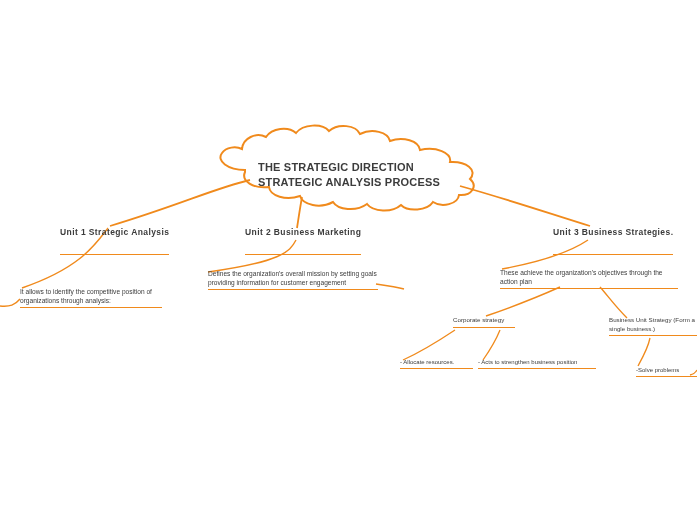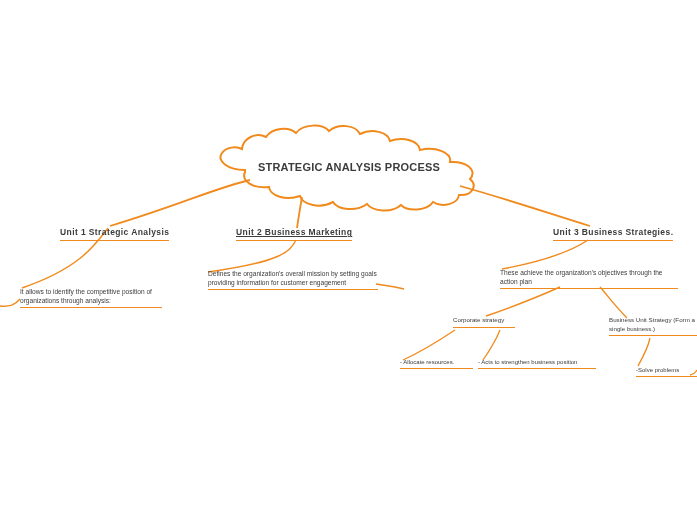--- a/index.html
+++ b/index.html
@@ -38,21 +38,21 @@
     line-height: 15px;
     letter-spacing: 0.2px;
     text-align: left;
   }
   .level1 {
     color: #3c3c3c;
     font-size: 8.5px;
     font-weight: bold;
     letter-spacing: 0.4px;
     border-bottom: 1.6px solid #f08a1c;
-    padding-bottom: 3px;
+    padding-bottom: 17px;
     white-space: nowrap;
   }
   .level2 {
     color: #3c3c3c;
     font-size: 6.6px;
     line-height: 9px;
     border-bottom: 1.3px solid #f08a1c;
     padding-bottom: 2px;
   }
   .level3 {
@@ -117,28 +117,29 @@
     <path d="M 600 287 C 608 296 615 306 627 318" fill="none" stroke="#f08a1c" stroke-width="1.4"></path>
 
     <path d="M 455 330 C 440 340 425 350 403 360" fill="none" stroke="#f08a1c" stroke-width="1.3"></path>
     <path d="M 500 330 C 496 340 490 350 483 360" fill="none" stroke="#f08a1c" stroke-width="1.3"></path>
 
     <path d="M 650 338 C 648 348 644 355 638 366" fill="none" stroke="#f08a1c" stroke-width="1.3"></path>
     <path d="M 690 375 C 694 374 696 372 697 370" fill="none" stroke="#f08a1c" stroke-width="1.3"></path>
   </svg>
 
   <div class="cloud-label">
+    <div>THE STRATEGIC DIRECTION</div>
     <div>STRATEGIC ANALYSIS PROCESS</div>
   </div>
 
   <div class="node level1" style="left:60px; top:227px;">
     <span>Unit 1 Strategic Analysis</span>
   </div>
 
-  <div class="node level1" style="left:236px; top:227px;text-decoration:underline;">
+  <div class="node level1" style="left:245px; top:227px;">
     <span>Unit 2 Business Marketing</span>
   </div>
 
   <div class="node level1" style="left:533px; top:227px;margin-left:20px;">
     <span>Unit 3 Business Strategies.</span>
   </div>
 
   <div class="node level2" style="left:20px; top:287px; width:142px;">
     <span>It allows to identify the competitive position of organizations through analysis:</span>
   </div>

